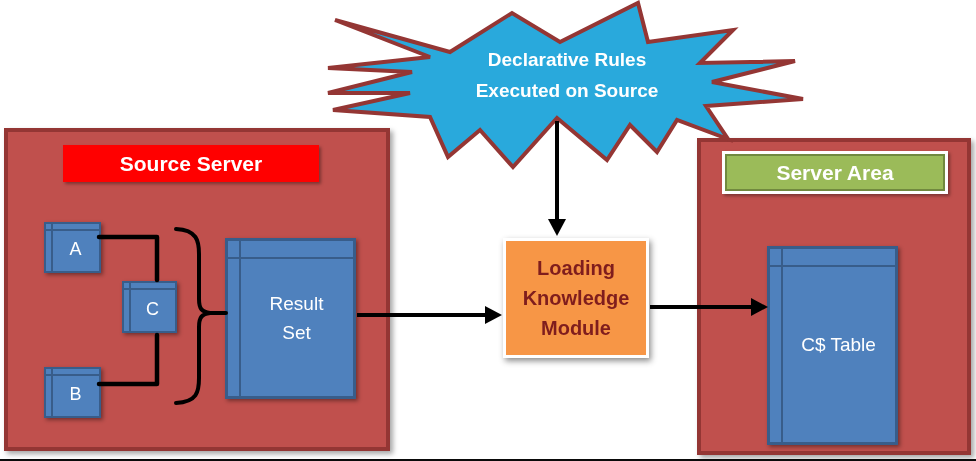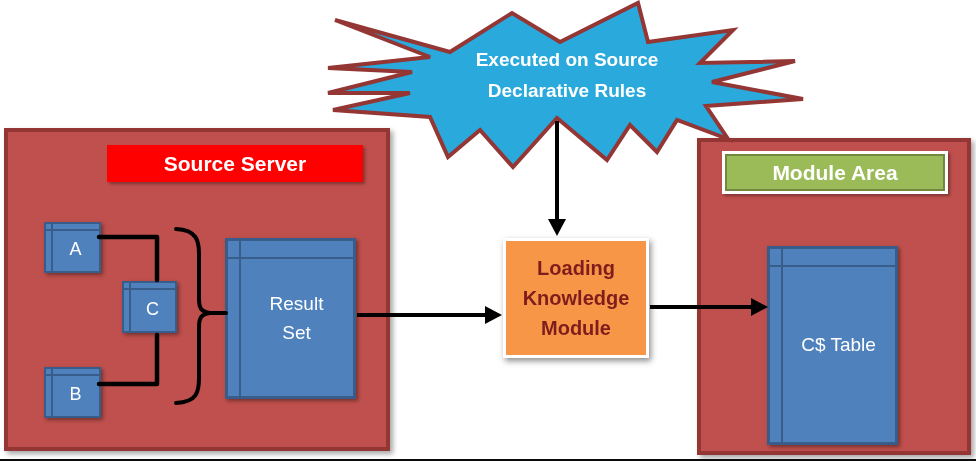--- a/index.html
+++ b/index.html
@@ -15,21 +15,20 @@
     box-shadow:3px 3px 5px rgba(0,0,0,0.35);
   }
   .server-box.source{left:4px;top:128px;width:386px;height:323px;}
   .server-box.staging{left:697px;top:138px;width:274px;height:317px;}
   
   .banner-red{
     position:absolute;left:63px;top:145px;width:256px;height:37px;
     background:#FF0000;display:flex;align-items:center;justify-content:center;
     color:#fff;font-size:21px;font-weight:bold;
     box-shadow:2px 2px 3px rgba(0,0,0,0.35);
-    margin-left:44px;
   }
   .banner-green-outer{
     position:absolute;left:722px;top:151px;width:226px;height:43px;
     background:#fff;padding:3px;box-shadow:2px 2px 3px rgba(0,0,0,0.35);
   }
   .banner-green-inner{
     width:100%;height:100%;background:#9BBB59;border:2px solid #71893F;
     display:flex;align-items:center;justify-content:center;
     color:#fff;font-size:21px;font-weight:bold;
   }
@@ -97,21 +96,21 @@
     <span class="tbl-label narrow">Result Set</span>
   </div>
 
   <div class="lkm layer2">
     <span>Loading Knowledge Module</span>
   </div>
 
   <div class="server-box staging"></div>
   <div class="banner-green-outer layer2">
     <div class="banner-green-inner">
-      <span>Module Area</span>
+      <span>Server Area</span>
     </div>
   </div>
 
   <div class="tbl tbl-big layer2" style="left:767px;top:246px;width:131px;height:199px;">
     <div class="hline"></div>
     <div class="vline"></div>
     <span class="tbl-label">C$ Table</span>
   </div>
 
   <svg class="overlay" width="976" height="461" viewBox="0 0 976 461">
@@ -127,17 +126,17 @@
     <polygon points="557,236 548,219 566,219" fill="#000"></polygon>
 
     <line x1="357" y1="315" x2="487" y2="315" stroke="#000" stroke-width="4"></line>
     <polygon points="502,315 485,306 485,324" fill="#000"></polygon>
 
     <line x1="650" y1="307" x2="753" y2="307" stroke="#000" stroke-width="4"></line>
     <polygon points="768,307 751,298 751,316" fill="#000"></polygon>
   </svg>
 
   <div class="starburst-text">
+    <div>Declarative Rules</div>
     <div>Executed on Source</div>
-    <div>Declarative Rules</div>
   </div>
 
 </div>
 
 </body></html>

